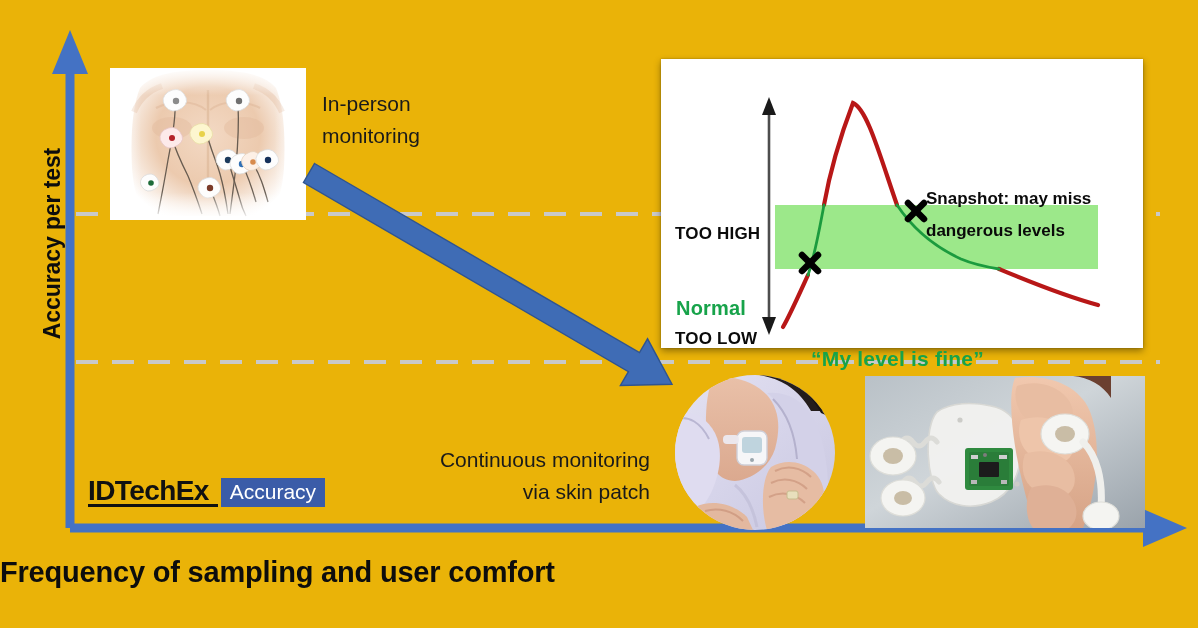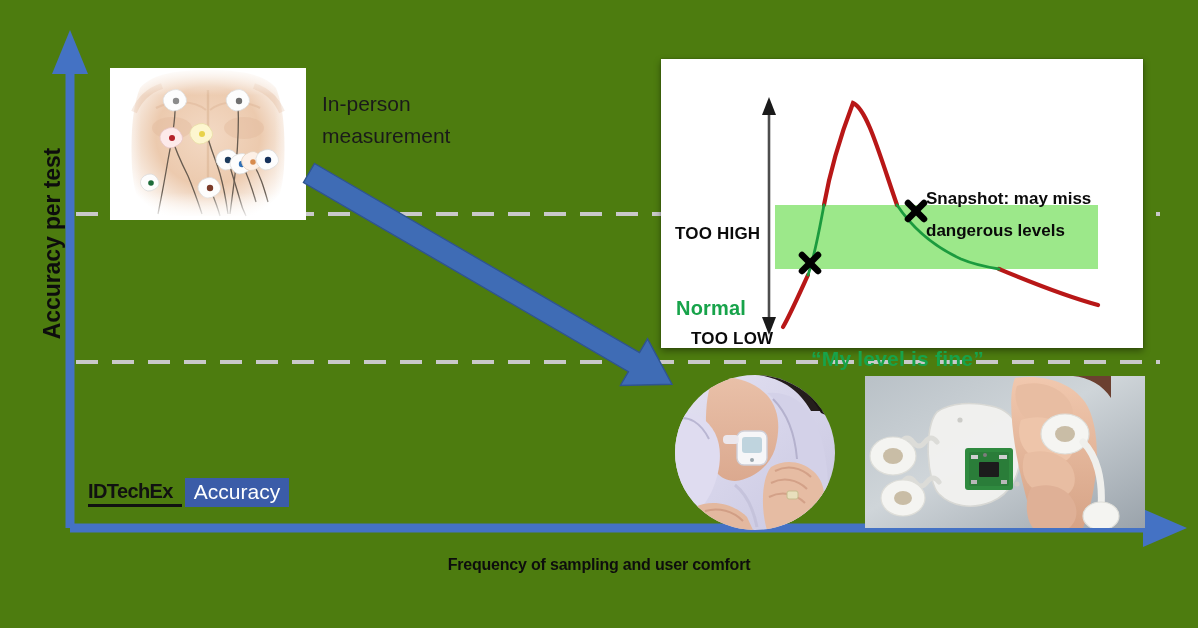--- a/index.html
+++ b/index.html
@@ -8,21 +8,21 @@
     background: #ffffff;
   }
   body {
     font-family: "Liberation Sans", sans-serif;
     -webkit-font-smoothing: antialiased;
   }
   #canvas {
     position: relative;
     width: 1198px;
     height: 628px;
-    background: #4d7c0f;
+    background: #eab308;
     overflow: hidden;
   }
 
   
   .axis-svg {
     position: absolute;
     left: 0;
     top: 0;
     width: 1198px;
     height: 628px;
@@ -41,22 +41,22 @@
     font-weight: bold;
     color: #0d0d0d;
     letter-spacing: -0.1px;
     white-space: nowrap;
   }
   .x-axis-title {
     position: absolute;
     left: 0;
     top: 556px;
     width: 1198px;
-    text-align: center;
-    font-size: 16px;
+    text-align: left;
+    font-size: 29px;
     font-weight: bold;
     color: #0d0d0d;
     letter-spacing: -0.2px;
   }
 
   
   .ecg-photo {
     position: absolute;
     left: 110px;
     top: 68px;
@@ -103,21 +103,21 @@
     width: 482px;
     height: 289px;
     background: #ffffff;
     box-shadow: 0 3px 7px rgba(0,0,0,0.38), 0 0 2px rgba(0,0,0,0.25);
   }
   .inset-inner { position: absolute; inset: 0; }
   .inset-svg { position: absolute; left: 0; top: 0; width: 482px; height: 289px; }
 
   .inset-txt { position: absolute; font-weight: bold; white-space: nowrap; }
   .txt-toohigh { left: 14px;  top: 145px; font-size: 17px; color: #0a0a0a; letter-spacing: 0.2px; margin-top: 20px; }
-  .txt-toolow  { left: 14px;  top: 270px; font-size: 17px; color: #0a0a0a; letter-spacing: 0.2px; margin-left: 16px; }
+  .txt-toolow  { left: 14px;  top: 270px; font-size: 17px; color: #0a0a0a; letter-spacing: 0.2px; }
   .txt-normal  { left: 15px;  top: 212px; font-size: 20px; color: #17a34a; letter-spacing: 0.2px; margin-top: 26px; }
   .txt-fine    { left: 150px; top: 288px; font-size: 21px; color: #17a34a; letter-spacing: 0.2px; }
   .txt-snap    { left: 265px; top: 124px; font-size: 17px; color: #0a0a0a; line-height: 32px;
                  white-space: normal; width: 200px; }
 
   
   .photo-round {
     position: absolute;
     left: 675px;
     top: 375px;
@@ -139,21 +139,21 @@
   
   .logo {
     position: absolute;
     left: 88px;
     top: 478px;
     display: flex;
     align-items: stretch;
     height: 29px;
   }
   .logo-word {
-    font-size: 20px;
+    font-size: 28px;
     font-weight: bold;
     color: #111111;
     letter-spacing: -0.6px;
     border-bottom: 3px solid #111111;
     padding-right: 9px;
     line-height: 26px;
   }
   .logo-research {
     background: #3b5ca8;
     color: #ffffff;
@@ -273,23 +273,27 @@
           <circle cx="41" cy="115" r="2.8" fill="#1d6b3a"></circle>
         </g>
       </g>
       <rect x="0" y="0" width="196" height="152" fill="url(#fadeV)"></rect>
       <rect x="0" y="0" width="196" height="152" fill="url(#fadeH)"></rect>
     </svg>
   </div>
 
   <div class="label-inperson">
     <div>In-person</div>
-    <div>measurement</div>
-  </div>
-
+    <div>monitoring</div>
+  </div>
+
+  <div class="label-continuous">
+    <div>Continuous monitoring</div>
+    <div>via skin patch</div>
+  </div>
 
   <svg class="diag-arrow" viewBox="0 0 410 245">
     <g transform="translate(14,13) rotate(30.2)">
       <polygon points="0,-11 376,-11 376,-27 420,0 376,27 376,11 0,11" fill="#3f6cb5" stroke="#2f5490" stroke-width="1.4"></polygon>
     </g>
   </svg>
 
   <div class="inset">
     <div class="inset-inner">
       <svg class="inset-svg" viewBox="0 0 482 289">

